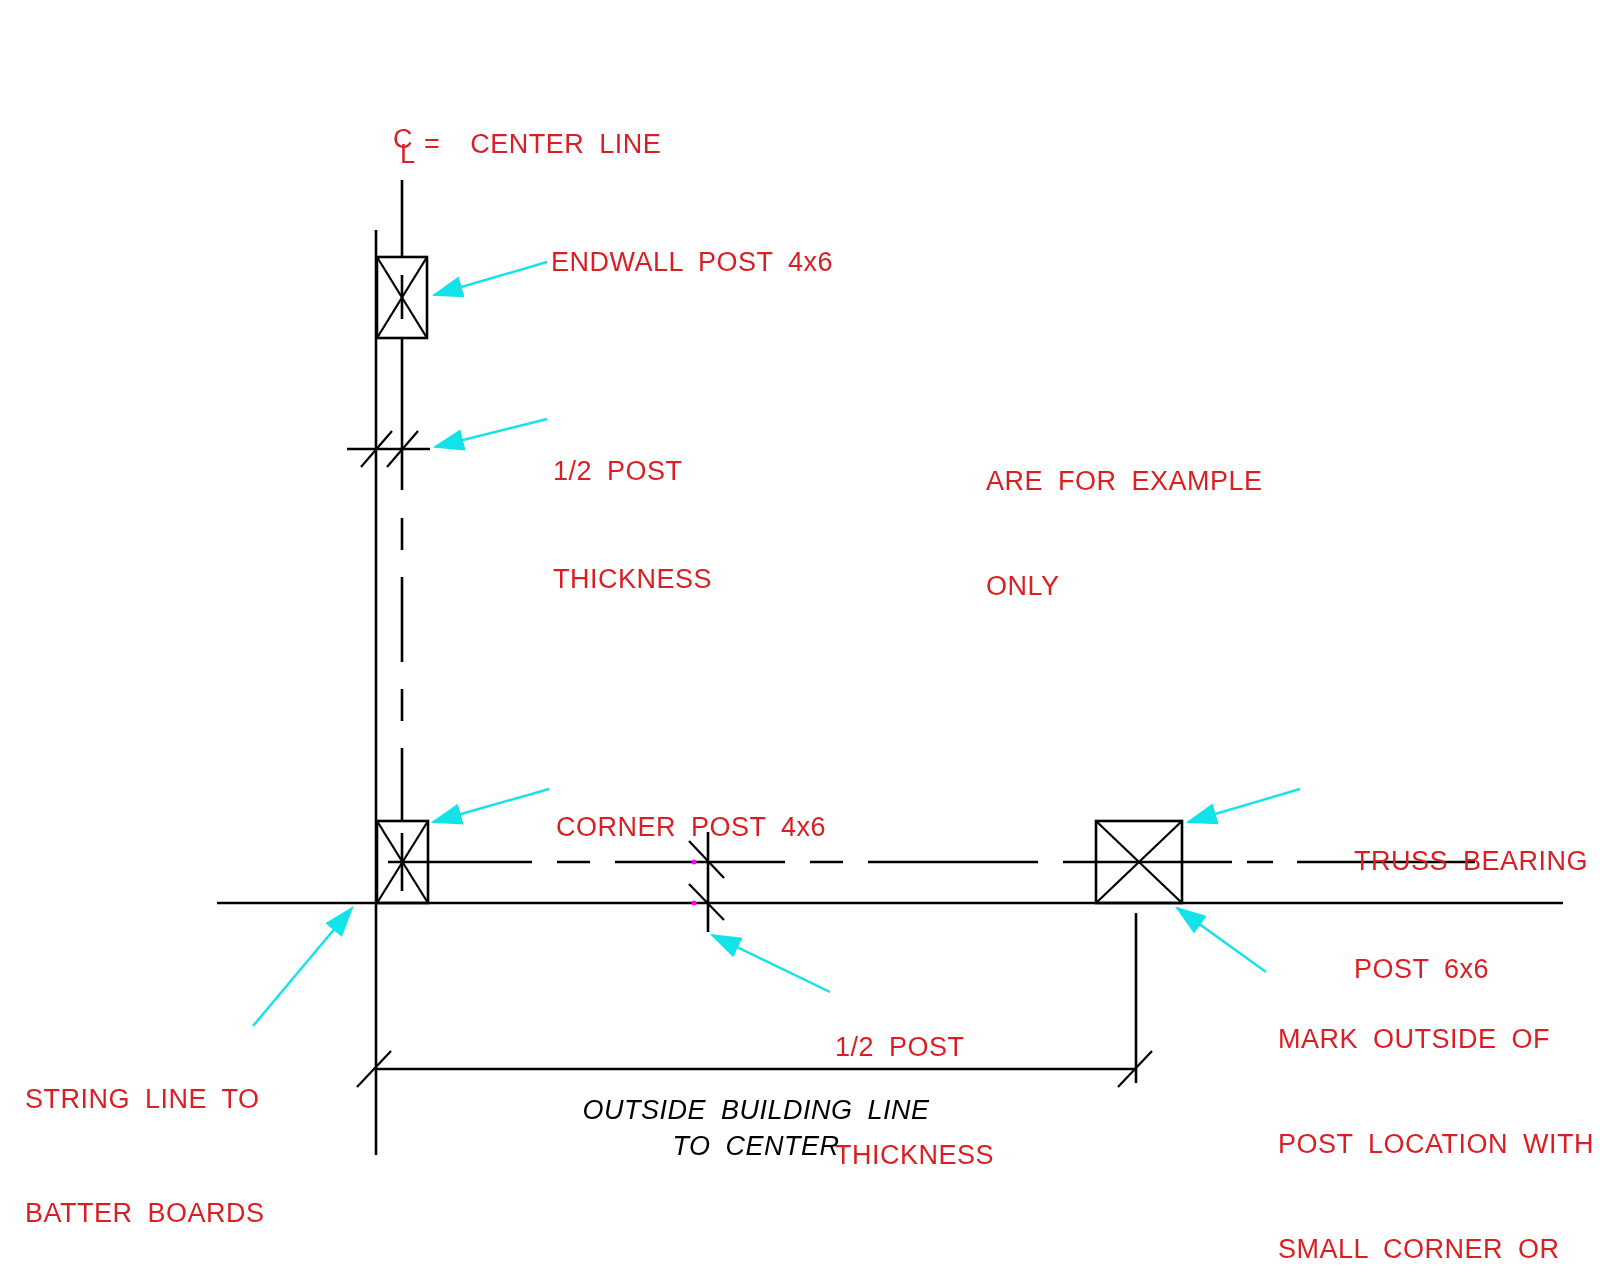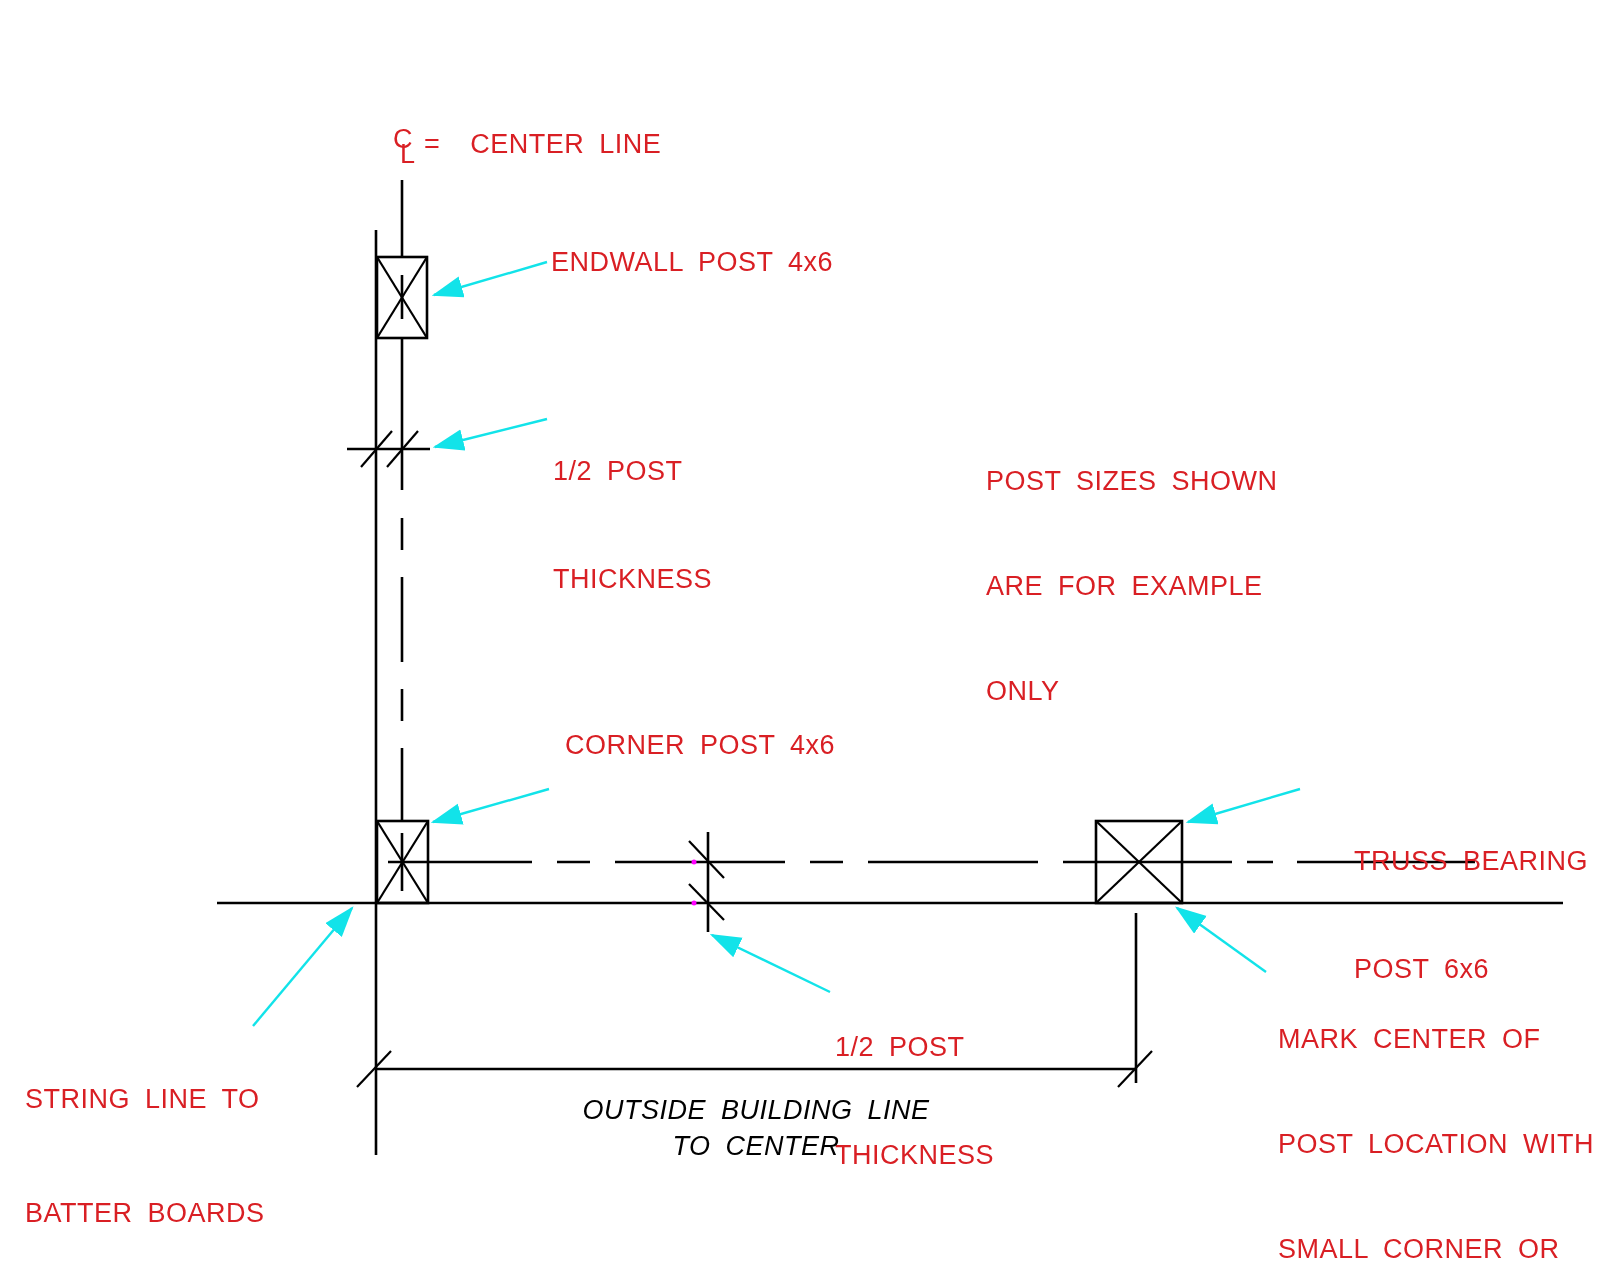--- a/index.html
+++ b/index.html
@@ -127,45 +127,44 @@
 <div class="lbl" style="left:424px;top:131px;line-height:27px;">=  CENTER LINE</div>
 
 <div class="lbl" style="left:551px;top:249px;line-height:27px;">ENDWALL POST 4x6</div>
 
 <div class="lbl" style="left:553px;top:381px;">
   <div>1/2 POST</div>
   <div>THICKNESS</div>
 </div>
 
 <div class="lbl" style="left:986px;top:394px;line-height:35px;">
-  <div>POST SIZES SHOWN</div>
   <div>ARE FOR EXAMPLE</div>
   <div>ONLY</div>
 </div>
 
-<div class="lbl" style="left:556px;top:732px;line-height:27px;margin-left:9px;">CORNER POST 4x6</div>
+<div class="lbl" style="left:556px;top:814px;line-height:27px;">CORNER POST 4x6</div>
 
 <div class="lbl" style="left:1310px;top:771px;margin-left:44px;">
   <div>TRUSS BEARING</div>
   <div>POST 6x6</div>
 </div>
 
 <div class="lbl" style="left:835px;top:957px;">
   <div>1/2 POST</div>
   <div>THICKNESS</div>
 </div>
 
 <div class="lbl" style="left:25px;top:1004px;line-height:38px;">
   <div>STRING LINE TO</div>
   <div>BATTER BOARDS</div>
   
 </div>
 
 <div class="lbl" style="left:1278px;top:952px;line-height:35px;">
-  <div>MARK CENTER OF</div>
+  <div>MARK OUTSIDE OF</div>
   <div>POST LOCATION WITH</div>
   <div>SMALL CORNER OR</div>
   
   
 </div>
 
 <div class="lbl black center" style="left:556px;top:1092px;width:400px;">
   <div>OUTSIDE BUILDING LINE</div>
   <div>TO CENTER</div>
 </div>

